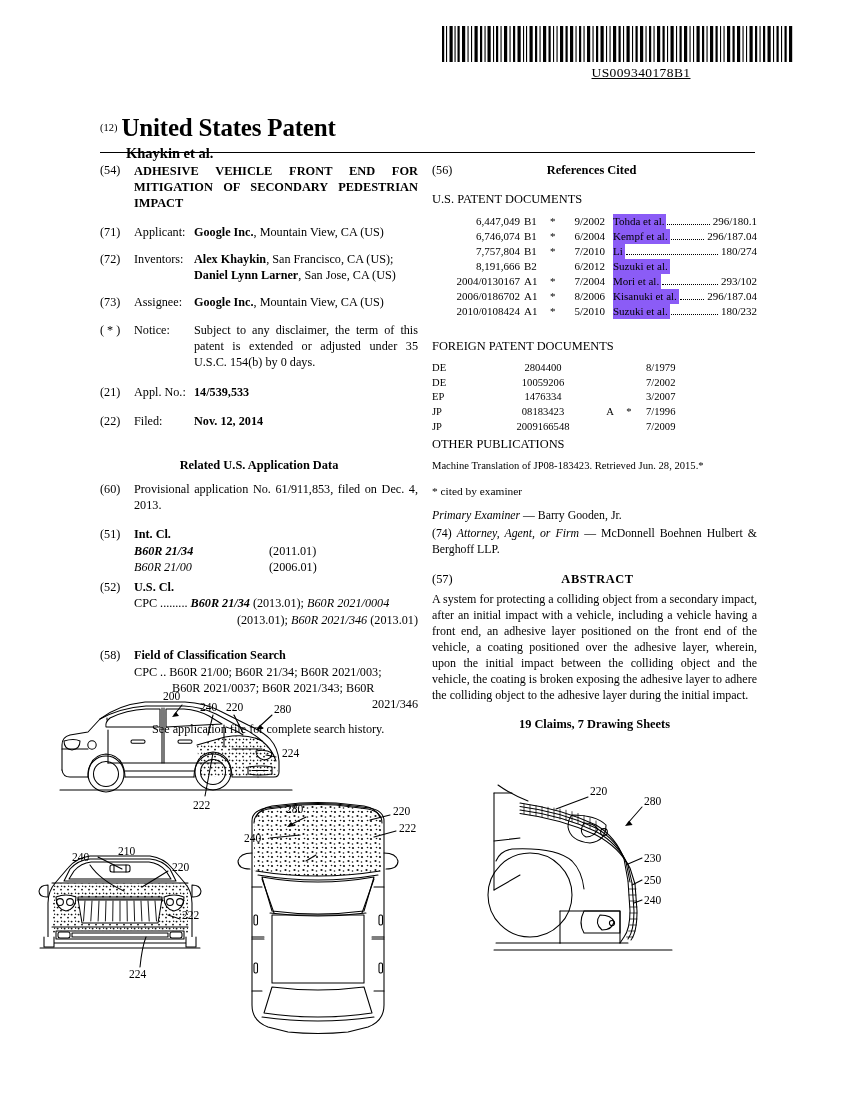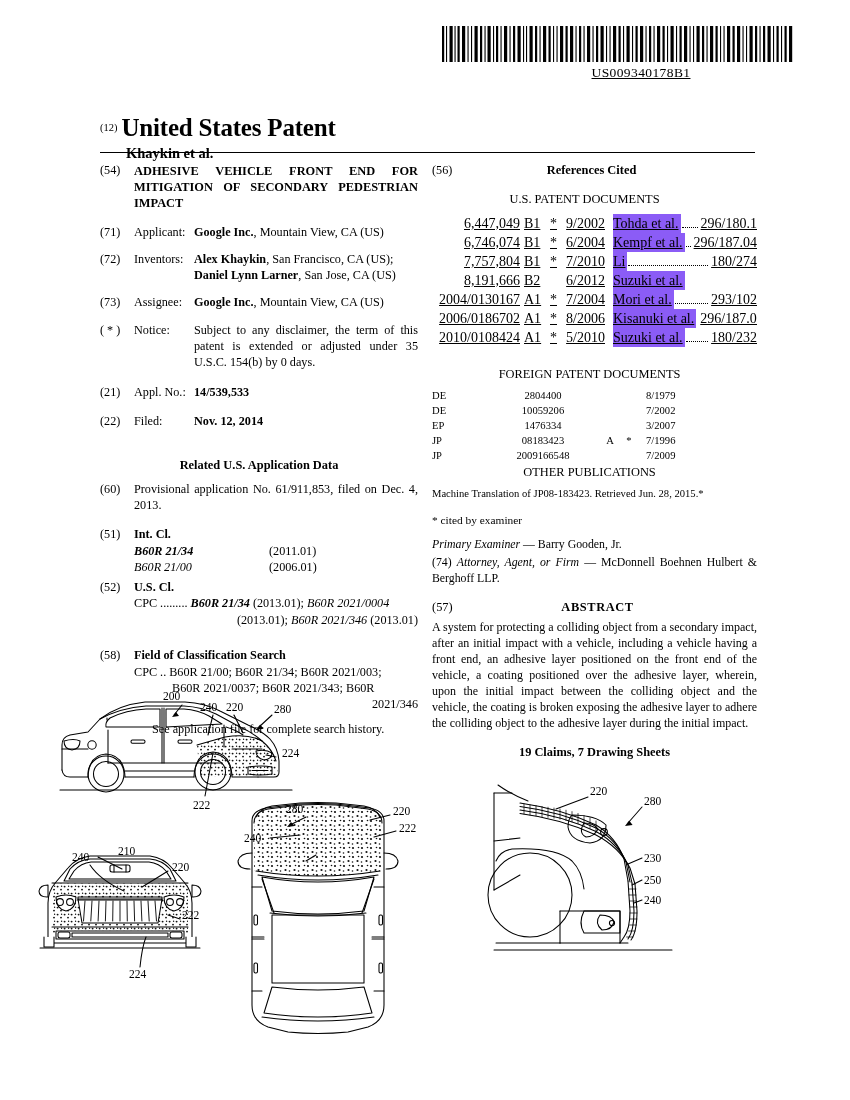--- a/index.html
+++ b/index.html
@@ -149,44 +149,43 @@
     text-transform: uppercase;
   }
 
   .center-head {
     text-align: center;
     font-weight: bold;
     font-size: 12.4px;
     margin: 16px 0 9px 0;
   }
   .center-head-plain {
-    text-align: center;
+    text-align: left;
     font-size: 12.4px;
     margin: 10px 0 7px 0;
   }
 
   .intcl-row {
     display: flex;
     font-size: 12.2px;
     line-height: 1.33;
   }
   .intcl-code { width: 135px; flex: none; }
 
   .hang {
     font-size: 12.2px;
     line-height: 1.33;
   }
   .ind-right { text-align: right; }
 
   
   .ref-table {
-    font-size: 14px;
+    font-size: 11px;
     line-height: 1.36;
     margin-top: 2px;
-    text-decoration: underline;
   }
   .ref-row {
     display: flex;
     white-space: nowrap;
   }
   .ref-pn {
     width: 88px;
     flex: none;
     text-align: right;
     padding-right: 4px;

